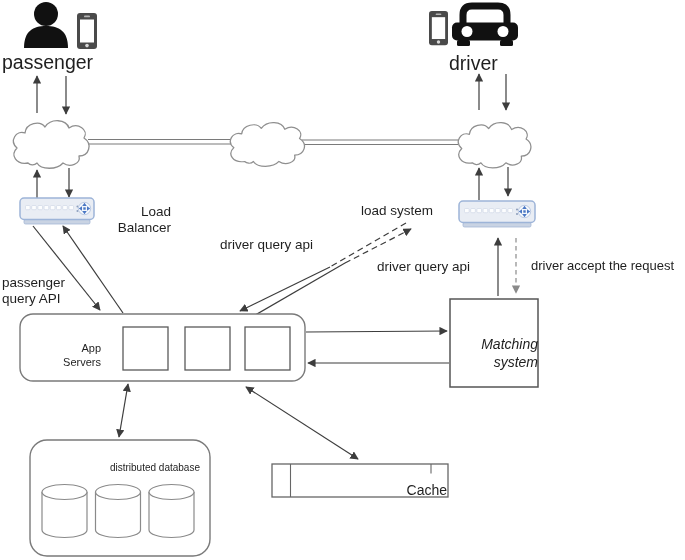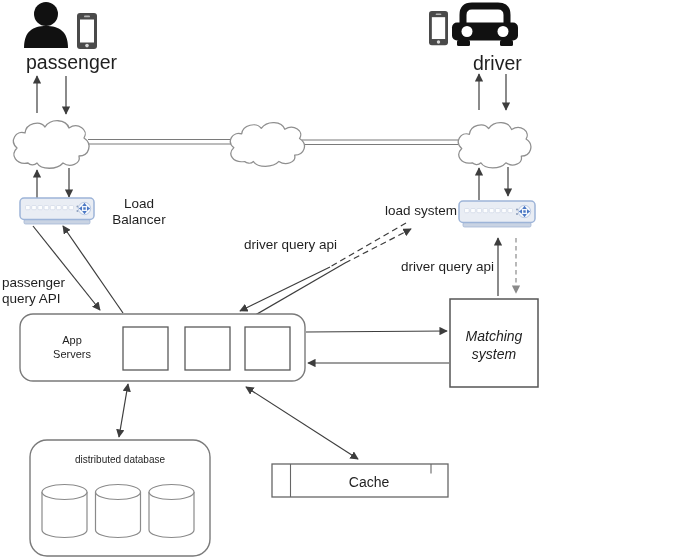--- a/index.html
+++ b/index.html
@@ -2,22 +2,22 @@
 <html><head>
 <meta charset="utf-8">
 <style>
   html,body{margin:0;padding:0;background:#fff;}
   .stage{
     position:relative;width:685px;height:560px;background:#ffffff;
     font-family:"Liberation Sans", sans-serif;color:#1f1f1f;overflow:hidden;
   }
   .stage svg{position:absolute;left:0;top:0;}
   .lbl{position:absolute;color:#1f1f1f;}
-  .c{text-align:center;}
-  .nw{white-space:nowrap;margin-left:24px;}
+  .c{text-align:right;margin-top:8px;}
+  .nw{white-space:nowrap;}
   .passenger-label{left:2px;top:51px;font-size:19.5px;}
   .driver-label{left:449px;top:52px;font-size:19.5px;}
   .load-balancer-label{left:107px;top:196px;width:64px;font-size:13.5px;line-height:1.18;}
   .passenger-query-api-label{left:2px;top:247px;width:76px;font-size:13.5px;line-height:1.22;margin-top:28px;}
   .driver-query-api-mid-label{left:220px;top:237px;font-size:13.5px;}
   .load-balance-label{left:361px;top:203px;font-size:13.5px;}
   .driver-query-api-right-label{left:377px;top:259px;font-size:13.5px;}
   .driver-accept-label{left:531px;top:258px;font-size:13px;}
   .app-servers-label{left:43px;top:334px;width:58px;font-size:11px;line-height:1.25;}
   .matching-system-label{left:450px;top:327px;width:88px;font-size:14px;line-height:1.3;font-style:italic;}
@@ -174,18 +174,19 @@
     </g>
   </svg>
 
   <div class="lbl passenger-label nw">passenger</div>
   <div class="lbl driver-label nw">driver</div>
   <div class="lbl load-balancer-label c">Load Balancer</div>
   <div class="lbl passenger-query-api-label">passenger query API</div>
   <div class="lbl driver-query-api-mid-label nw">driver query api</div>
   <div class="lbl load-balance-label nw">load system</div>
   <div class="lbl driver-query-api-right-label nw">driver query api</div>
+  <div class="lbl driver-accept-label nw">driver accept the request</div>
   <div class="lbl app-servers-label c">App Servers</div>
   <div class="lbl matching-system-label c">Matching system</div>
   <div class="lbl distributed-database-label c">distributed database</div>
   <div class="lbl cache-label c">Cache</div>
 
 </div>
 
 </body></html>

